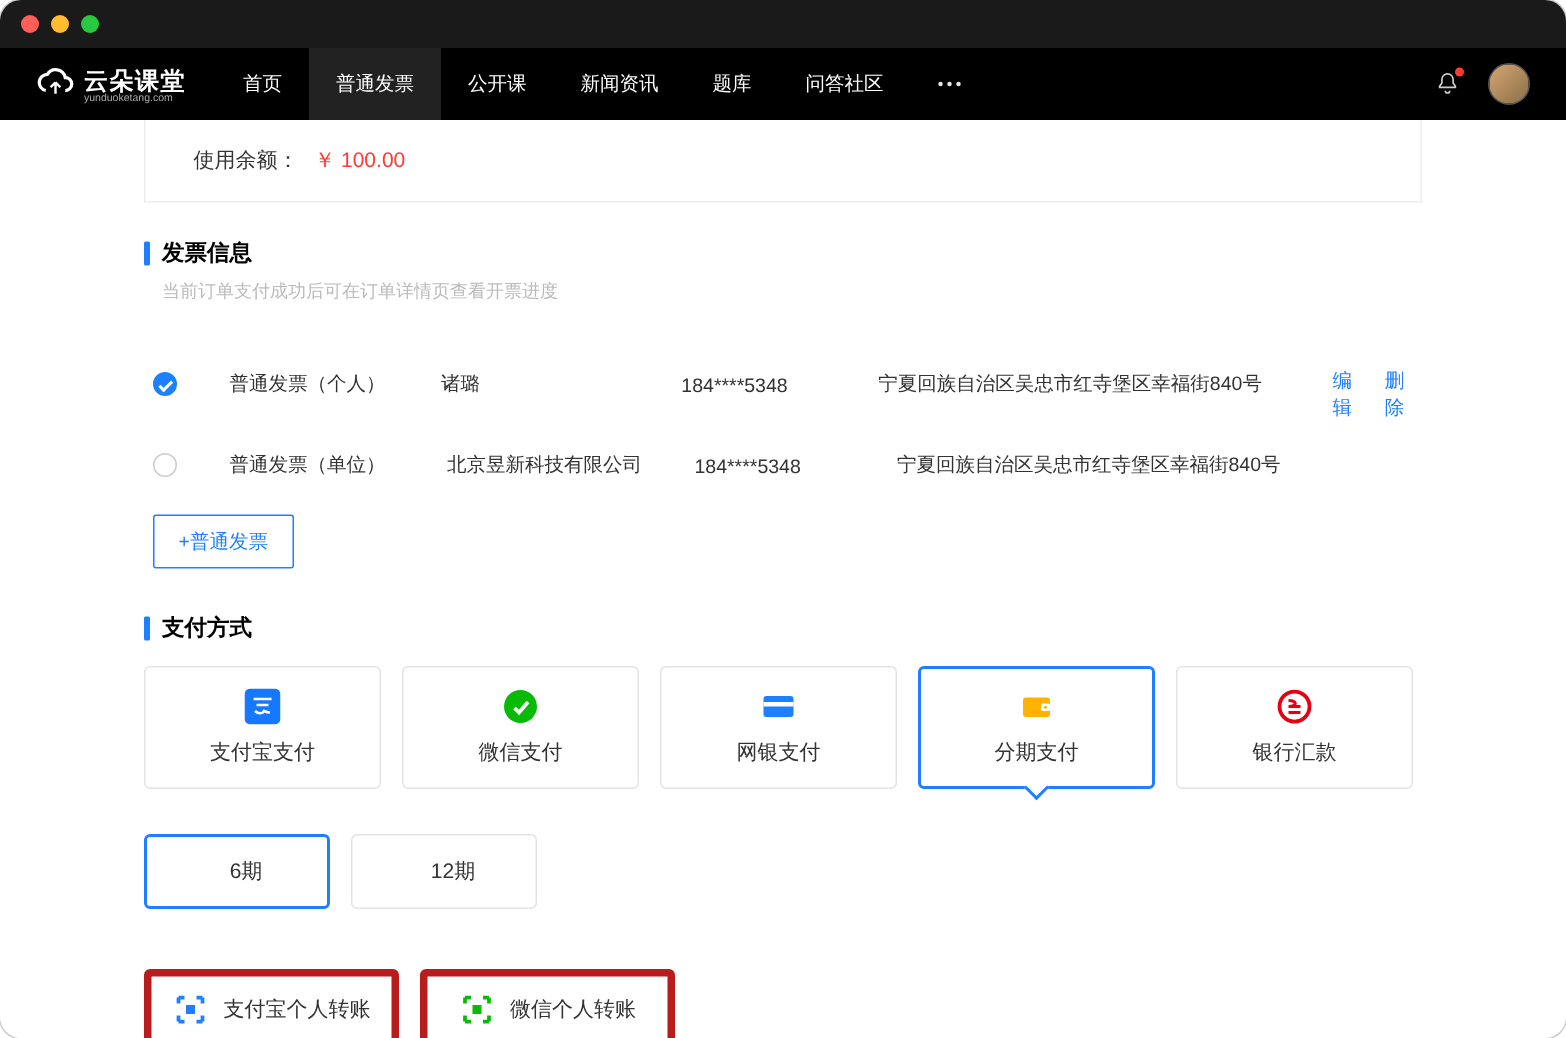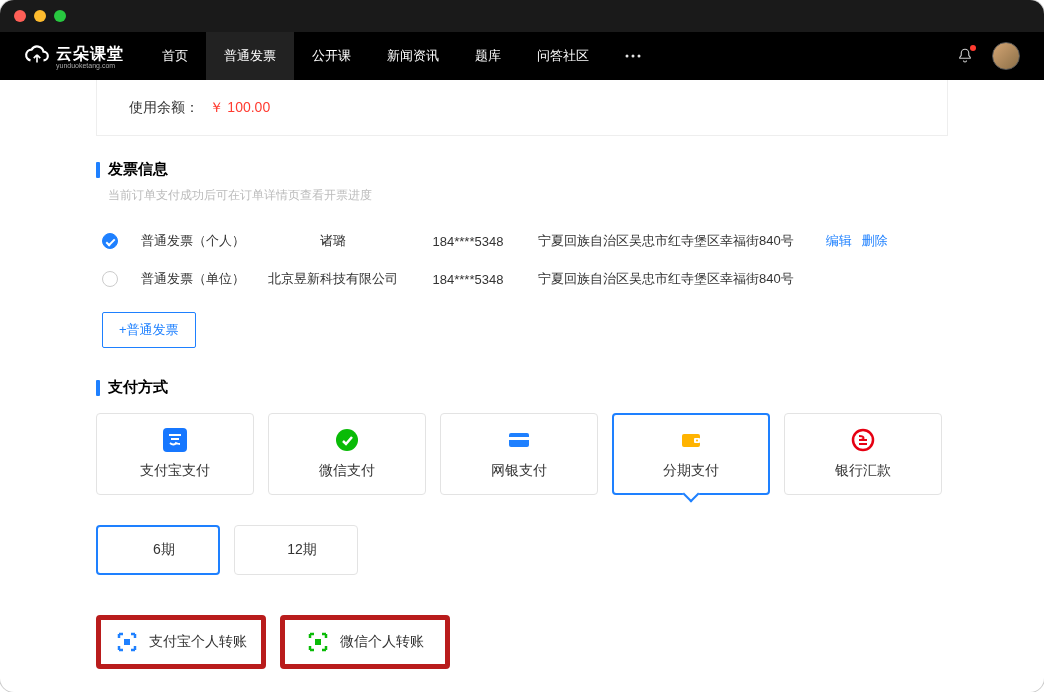--- a/index.html
+++ b/index.html
@@ -21,29 +21,29 @@
   .bell{position:relative; width:18px; height:18px;}
   .bell-dot{position:absolute; top:-2px; right:-2px; width:6px; height:6px; background:#ff3b30; border-radius:50%;}
   .avatar{width:28px; height:28px; border-radius:50%; background:linear-gradient(135deg,#d4a574,#8b6f47); border:1px solid #555;}
   .content{padding:0 96px 30px 96px; height:calc(100% - 80px); overflow:hidden;}
   .balance-box{border:1px solid #eee; border-top:none; padding:18px 32px; margin-bottom:24px;}
   .balance-label{font-size:14px; color:#333;}
   .balance-amount{font-size:14px; color:#ff3b30; font-weight:500; margin-left:6px;}
   .section-title{display:flex; align-items:center; font-size:15px; font-weight:600; color:#000000; margin-bottom:8px;}
   .section-title::before{content:""; width:4px; height:16px; background:#1e80ff; margin-right:8px; border-radius:1px;}
   .section-sub{font-size:12px; color:#bbb; margin-bottom:18px; padding-left:12px;}
-  .invoice-row{display:flex; align-items:center; gap:20px; font-size:13px; color:#333; padding:10px 0 10px 6px;text-align:center;}
+  .invoice-row{display:flex; align-items:center; gap:35px; font-size:13px; color:#333; padding:10px 0 10px 6px;}
   .radio{width:16px; height:16px; border-radius:50%; border:1.5px solid #ccc; flex-shrink:0; position:relative;}
   .radio.checked{background:#1e80ff; border-color:#1e80ff;}
   .radio.checked::after{content:""; position:absolute; left:3px; top:5px; width:7px; height:3px; border-left:2px solid #fff; border-bottom:2px solid #fff; transform:rotate(-45deg);}
   .inv-type{width:110px;}
   .inv-name{width:130px;}
   .inv-phone{width:100px;}
   .inv-addr{flex:0 0 auto;}
-  .inv-actions{display:flex; gap:10px; margin-left:12px;}
+  .inv-actions{display:flex; gap:10px; margin-left:12px;margin-top:14px;}
   .inv-actions span{color:#1e80ff; cursor:pointer;}
   .add-invoice-btn{margin-top:14px; margin-left:6px; border:1px solid #1e80ff; color:#1e80ff; background:#fff; padding:8px 16px; font-size:13px; cursor:pointer; border-radius:2px;}
   .pay-section{margin-top:30px;}
   .pay-row{display:flex; gap:14px; margin-top:16px;}
   .pay-card{border:1px solid #e3e3e3; border-radius:4px; padding:14px 0; width:158px; display:flex; align-items:center; justify-content:center; gap:10px; cursor:pointer; font-size:14px; color:#333; position:relative;flex-direction:column;}
   .pay-card.active{border:2px solid #1e80ff; padding:13px 0;}
   .pay-card.active::after{content:""; position:absolute; bottom:-7px; left:50%; transform:translateX(-50%) rotate(45deg); width:10px; height:10px; background:#fff; border-right:2px solid #1e80ff; border-bottom:2px solid #1e80ff;}
   .pay-icon{width:24px; height:24px; flex-shrink:0;}
   .term-row{display:flex; gap:14px; margin-top:30px;}
   .term-card{border:1px solid #e3e3e3; border-radius:4px; width:124px; height:50px; display:flex; align-items:center; justify-content:center; font-size:14px; color:#333; cursor:pointer;padding-left:12px;}

